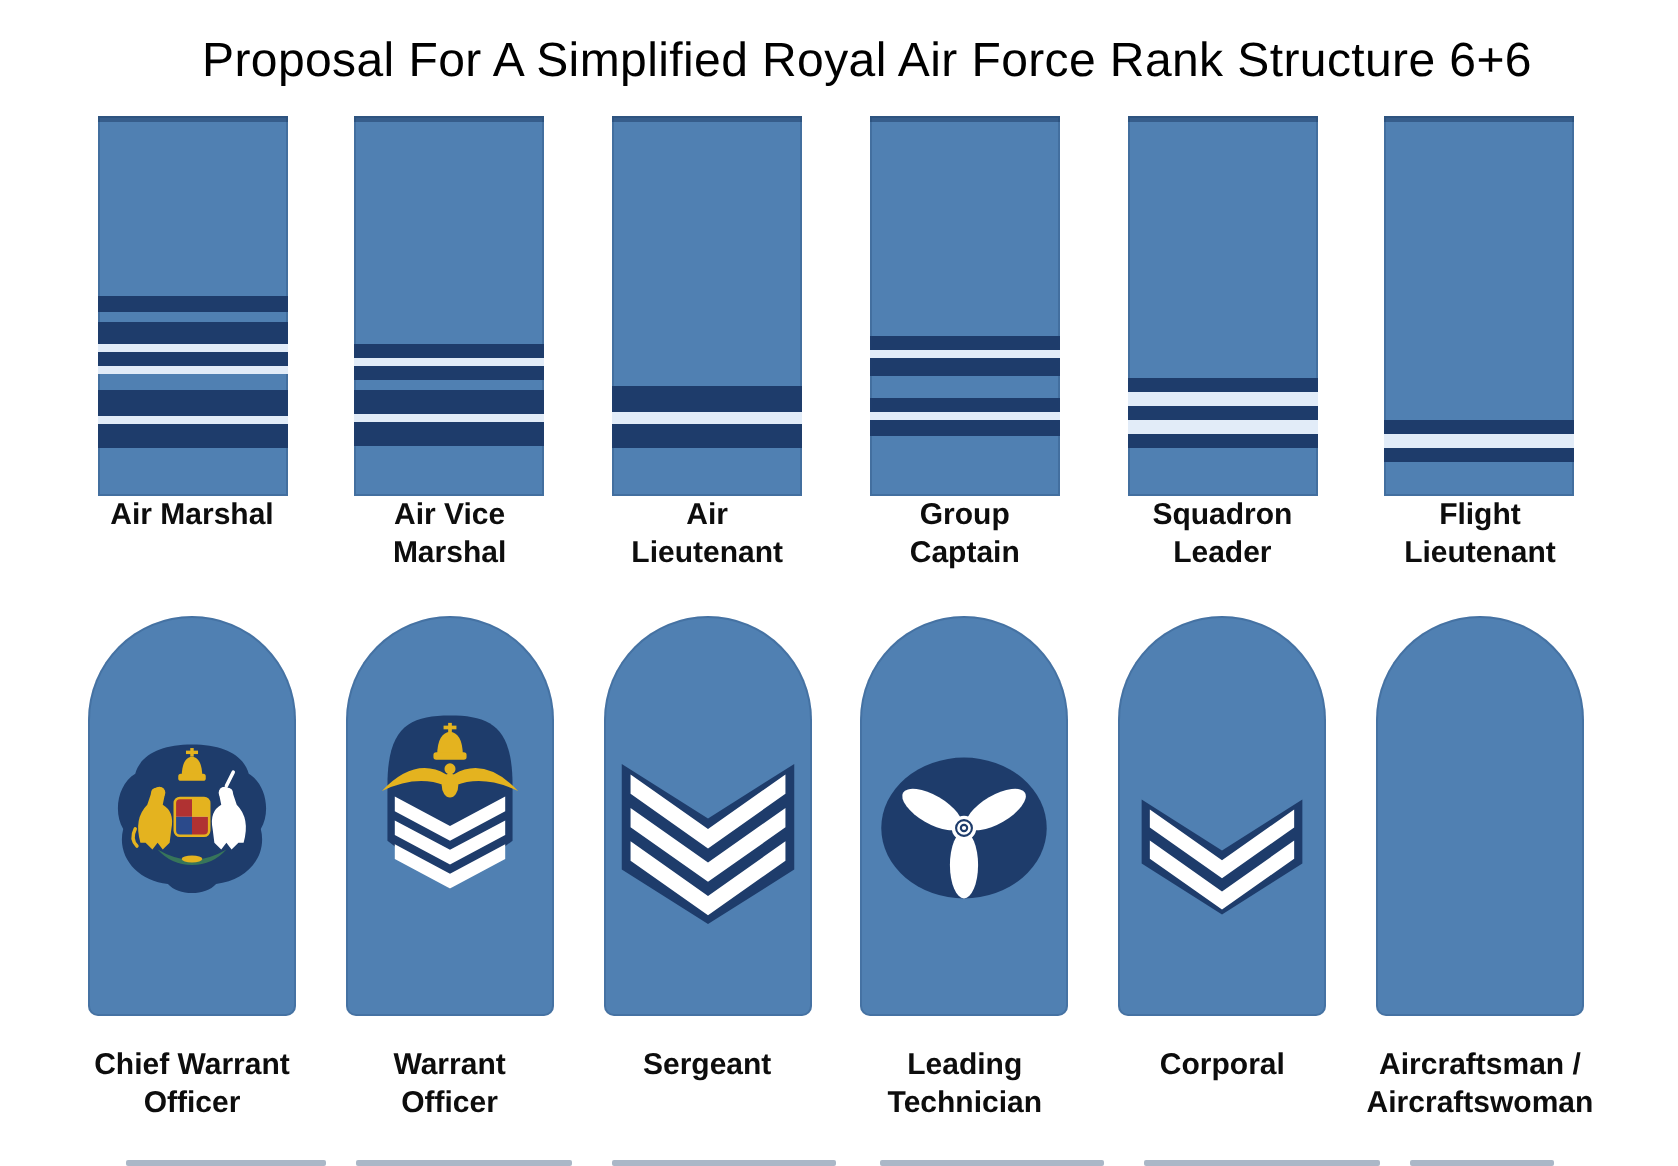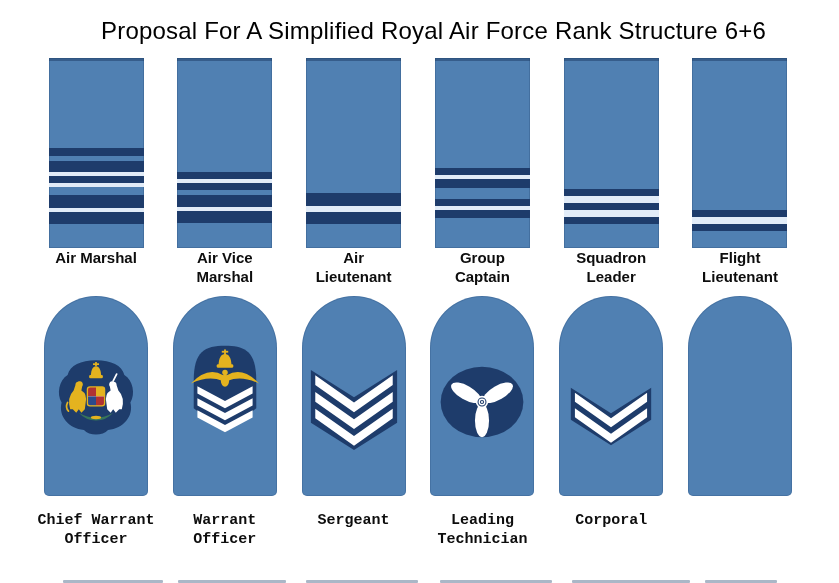--- a/index.html
+++ b/index.html
@@ -6,21 +6,21 @@
   .page{
     position:relative;width:839px;height:583px;background:var(--bg,#fff);
     font-family:"Liberation Sans",sans-serif;overflow:hidden;
   }
   .title{
     margin:0;padding-top:17px;text-align:center;
     font-size:24px;font-weight:normal;color:var(--title,#000);letter-spacing:.2px;padding-left:28px;
   }
   .row{position:absolute;left:33px;right:36px;display:flex;justify-content:space-between;}
   .row.officers{top:58px;}
-  .row.others{top:296px;font-family:Liberation Mono, monospace;}
+  .row.others{top:308px;}
   .col{width:126px;display:flex;flex-direction:column;align-items:center;}
   .rect{
     position:relative;width:95px;height:190px;background:var(--blue);
     box-shadow:inset 0 3px 0 rgba(23,52,92,.45), inset 0 0 0 1px rgba(23,52,92,.22);
     overflow:hidden;flex:none;
   }
   .stripes{position:absolute;left:0;right:0;}
   .seg{width:100%;}
   .epaulette{
     position:relative;width:104px;height:200px;background:var(--blue);
@@ -194,20 +194,24 @@
           <svg width="82" height="61" class="insignia" style="top: 90px;">
             <use href="#sym-chev2" width="100%" height="100%"></use>
           </svg>
         </div>
         <div class="label">
           <div>Corporal</div>
         </div>
       </div>
       <div class="col">
         <div class="epaulette"></div>
+        <div class="label">
+          <div>Aircraftsman /</div>
+          <div>Aircraftswoman</div>
+        </div>
       </div>
     </div>
 
   <div class="crop-strip" id="crop-strip">
       <div class="crop-seg" style="left: 63px; width: 100px;"></div>
       <div class="crop-seg" style="left: 178px; width: 108px;"></div>
       <div class="crop-seg" style="left: 306px; width: 112px;"></div>
       <div class="crop-seg" style="left: 440px; width: 112px;"></div>
       <div class="crop-seg" style="left: 572px; width: 118px;"></div>
       <div class="crop-seg" style="left: 705px; width: 72px;"></div>

